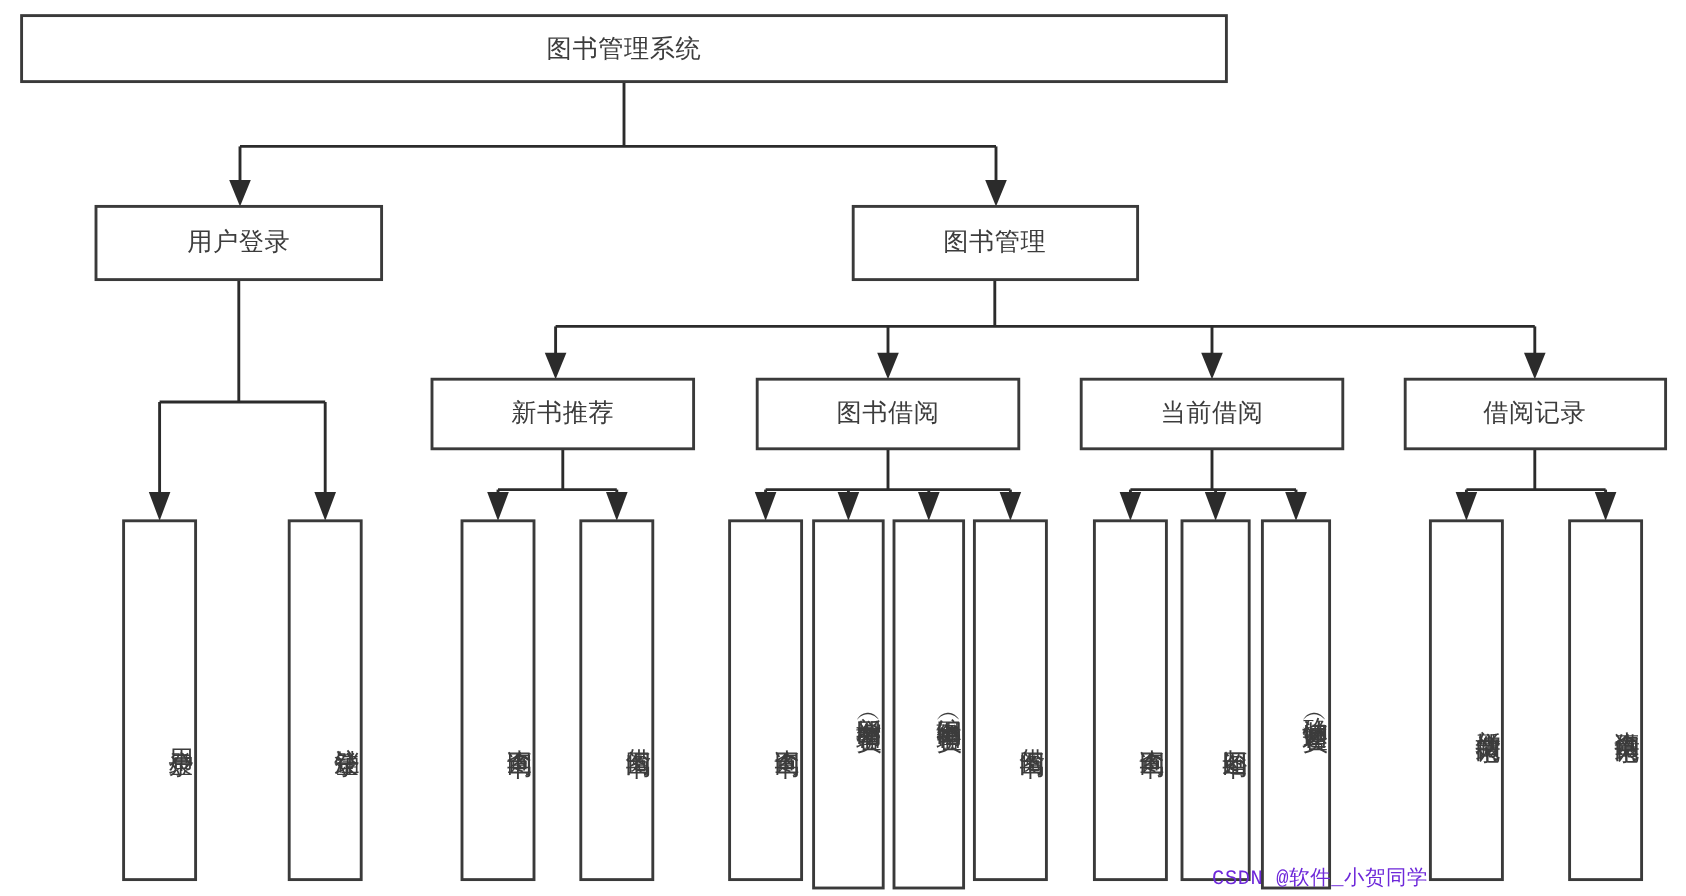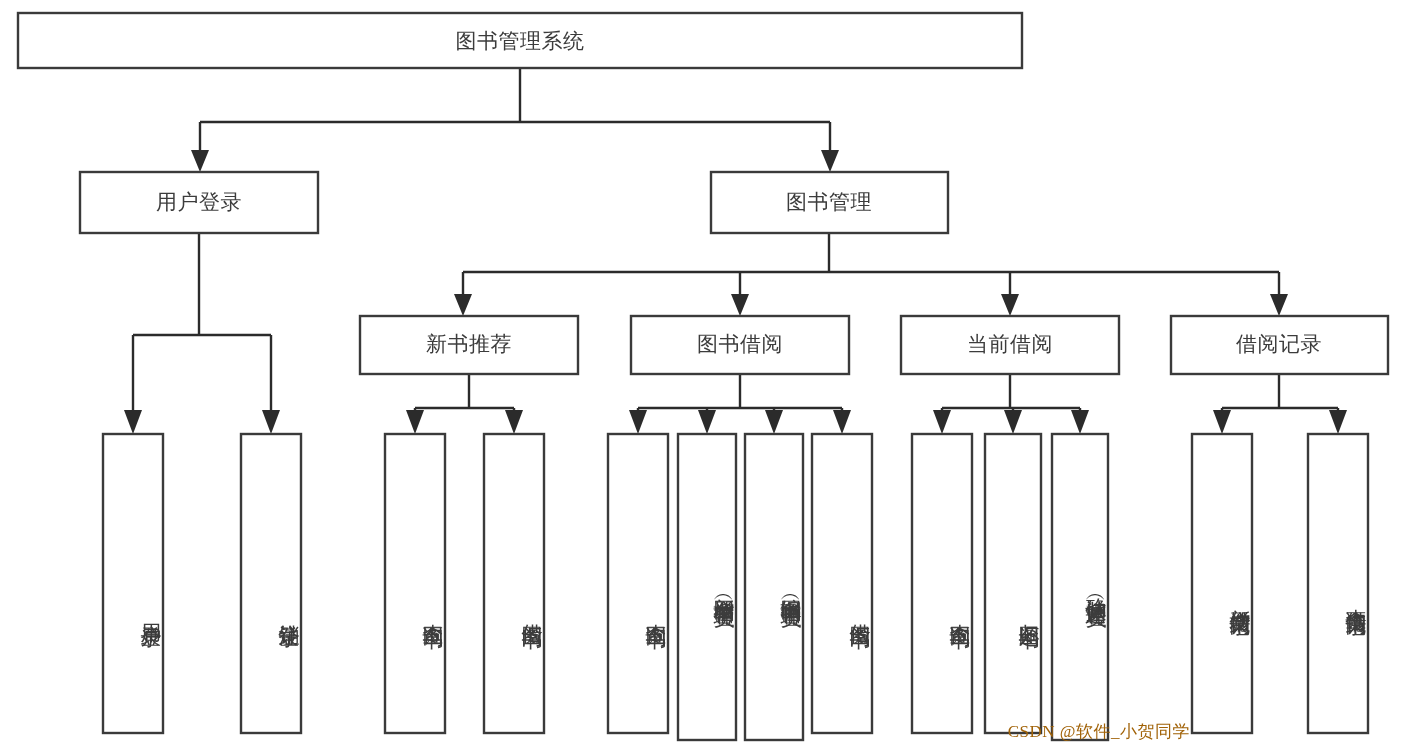--- a/index.html
+++ b/index.html
@@ -64,23 +64,23 @@
     white-space: nowrap;
     pointer-events: none;
     display: flex;
     align-items: flex-start;
     justify-content: center;
   }
   .watermark {
     position: absolute;
     right: 8px;
     bottom: 4px;
-    font-family: Liberation Serif, serif;
+    font-family: Liberation Mono, monospace;
     font-size: 17px;
-    color: #a16207;
+    color: #6d28d9;
     letter-spacing: 0.5px;
     white-space: nowrap;
   }
 </style>
 </head>
 <body>
 
 <div id="diagram-root">
 
   <svg class="diagram-canvas" viewBox="0 0 1405 747" xmlns="http://www.w3.org/2000/svg">

